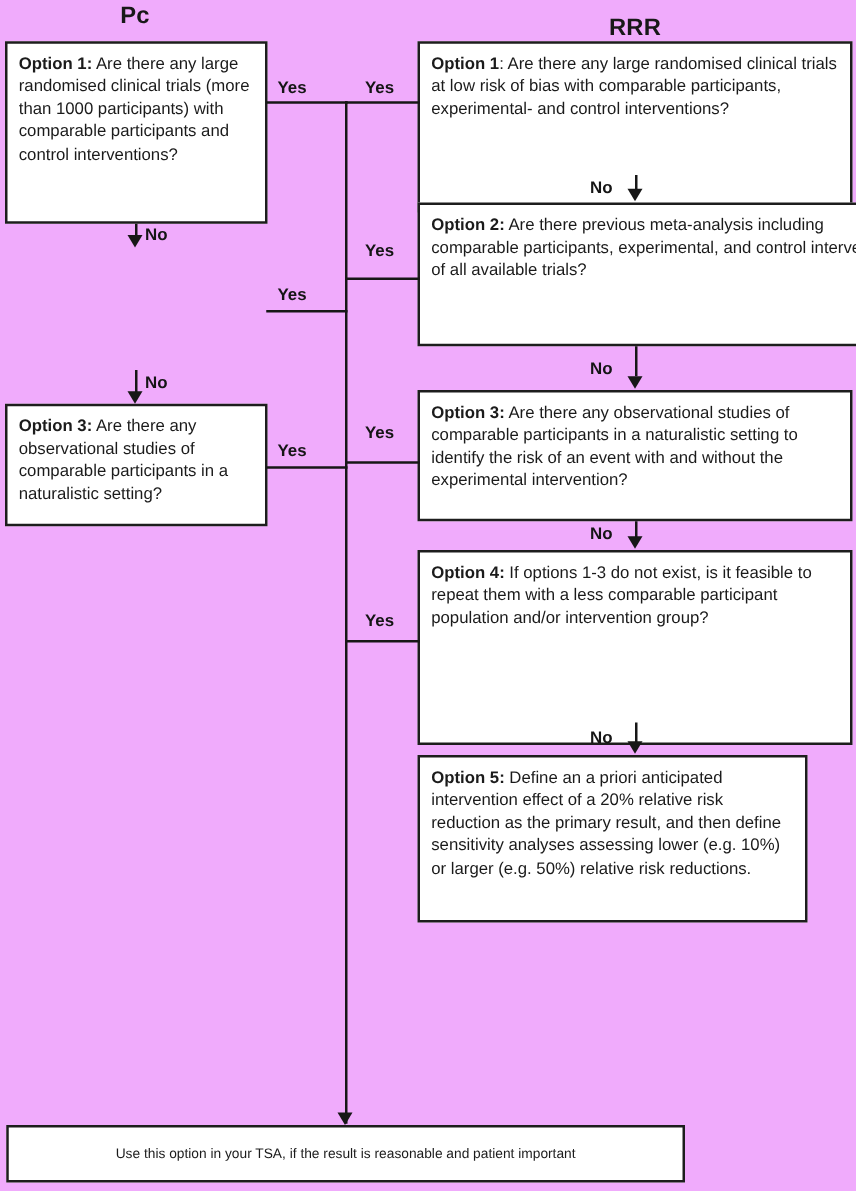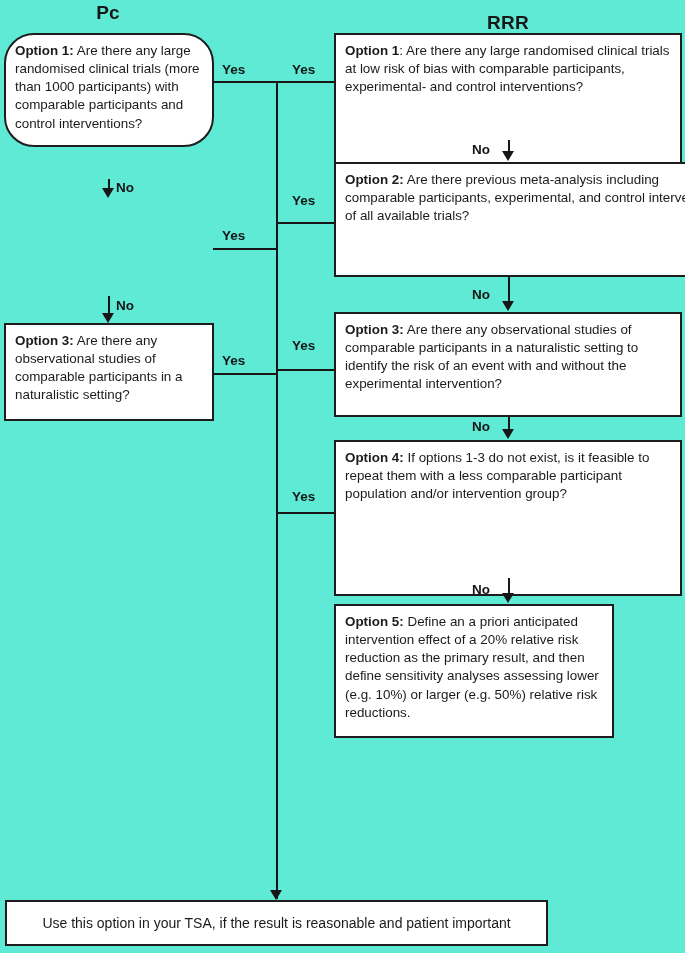--- a/index.html
+++ b/index.html
@@ -9,21 +9,21 @@
     background: #ffffff;
   }
   body {
     font-family: "Liberation Sans", sans-serif;
     color: #1a1a1a;
   }
   #canvas {
     position: relative;
     width: 685px;
     height: 953px;
-    background: #5eead4;
+    background: #f0abfc;
     overflow: hidden;
   }
 
   
   .col-header {
     position: absolute;
     font-weight: bold;
     font-size: 19px;
     letter-spacing: 0.2px;
     color: #181818;
@@ -40,38 +40,38 @@
     background: #ffffff;
     padding: 7px 8px 6px 9px;
     font-size: 13.4px;
     line-height: 1.355;
     color: #1b1b1b;
     overflow: hidden;
   }
   .node .lbl { font-weight: bold; }
 
   
-  #pc1 { left: 4px;  top: 33px;  width: 210px; height: 114px; border-radius: 30px; }
+  #pc1 { left: 4px;  top: 33px;  width: 210px; height: 146px; }
   #pc2 { left: 4px;  top: 198px; width: 210px; height: 98px;  }
   #pc3 { left: 4px;  top: 323px; width: 210px; height: 98px;  }
 
   
   #rrr1 { left: 334px; top: 33px;  width: 348px; height: 137px; }
   #rrr2 { left: 334px; top: 162px; width: 408px; height: 115px; }
   #rrr3 { left: 334px; top: 312px; width: 348px; height: 105px; }
   #rrr4 { left: 334px; top: 440px; width: 348px; height: 156px; }
-  #rrr5 { left: 334px; top: 604px; width: 280px; height: 134px; }
+  #rrr5 { left: 334px; top: 604px; width: 312px; height: 134px; }
 
   
   #terminal {
     left: 5px; top: 900px; width: 543px; height: 46px;
     display: flex; align-items: center; justify-content: center;
     text-align: center;
     padding: 4px 10px;
-    font-size: 14px;
+    font-size: 11px;
     line-height: 1.35;
   }
 
   
   .ln-v { position: absolute; width: 0; border-left: 2.4px solid #171717; }
   .ln-h { position: absolute; height: 0; border-top: 2.4px solid #171717; }
 
   .arrow-down {
     position: absolute;
     width: 0; height: 0;

